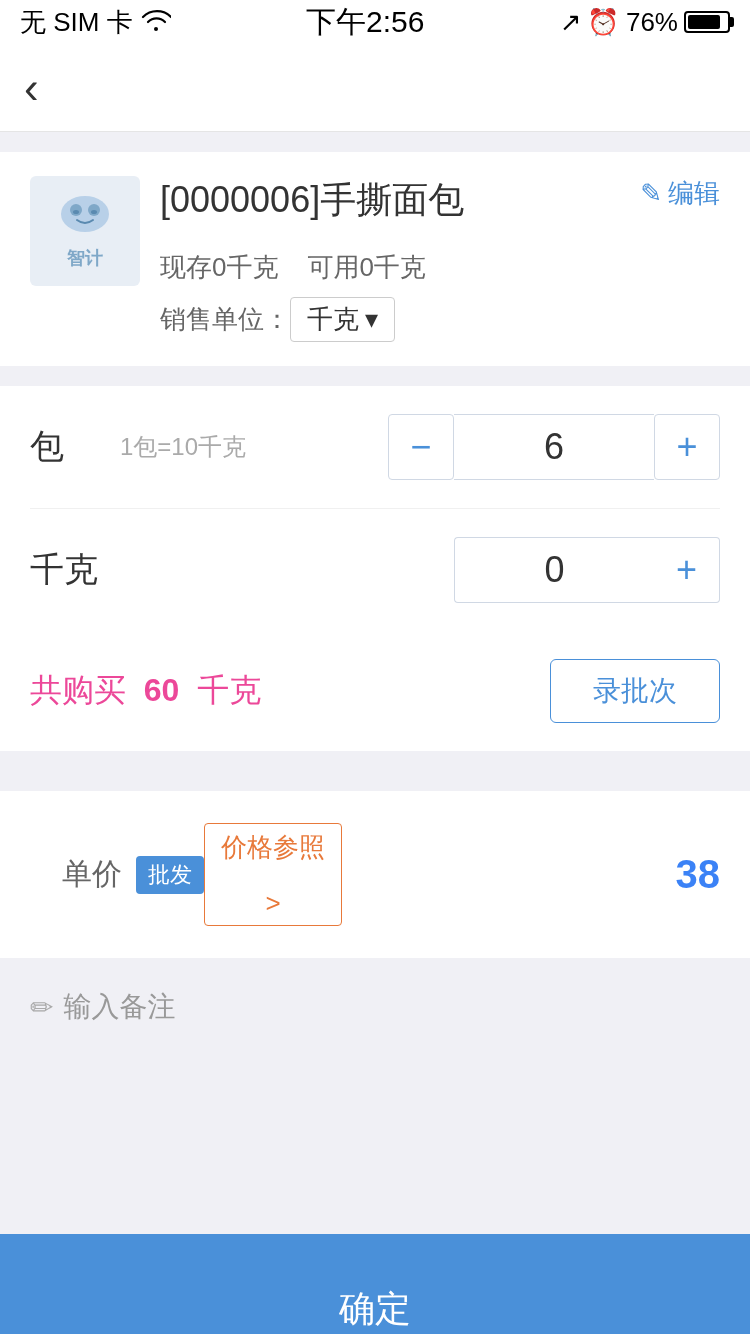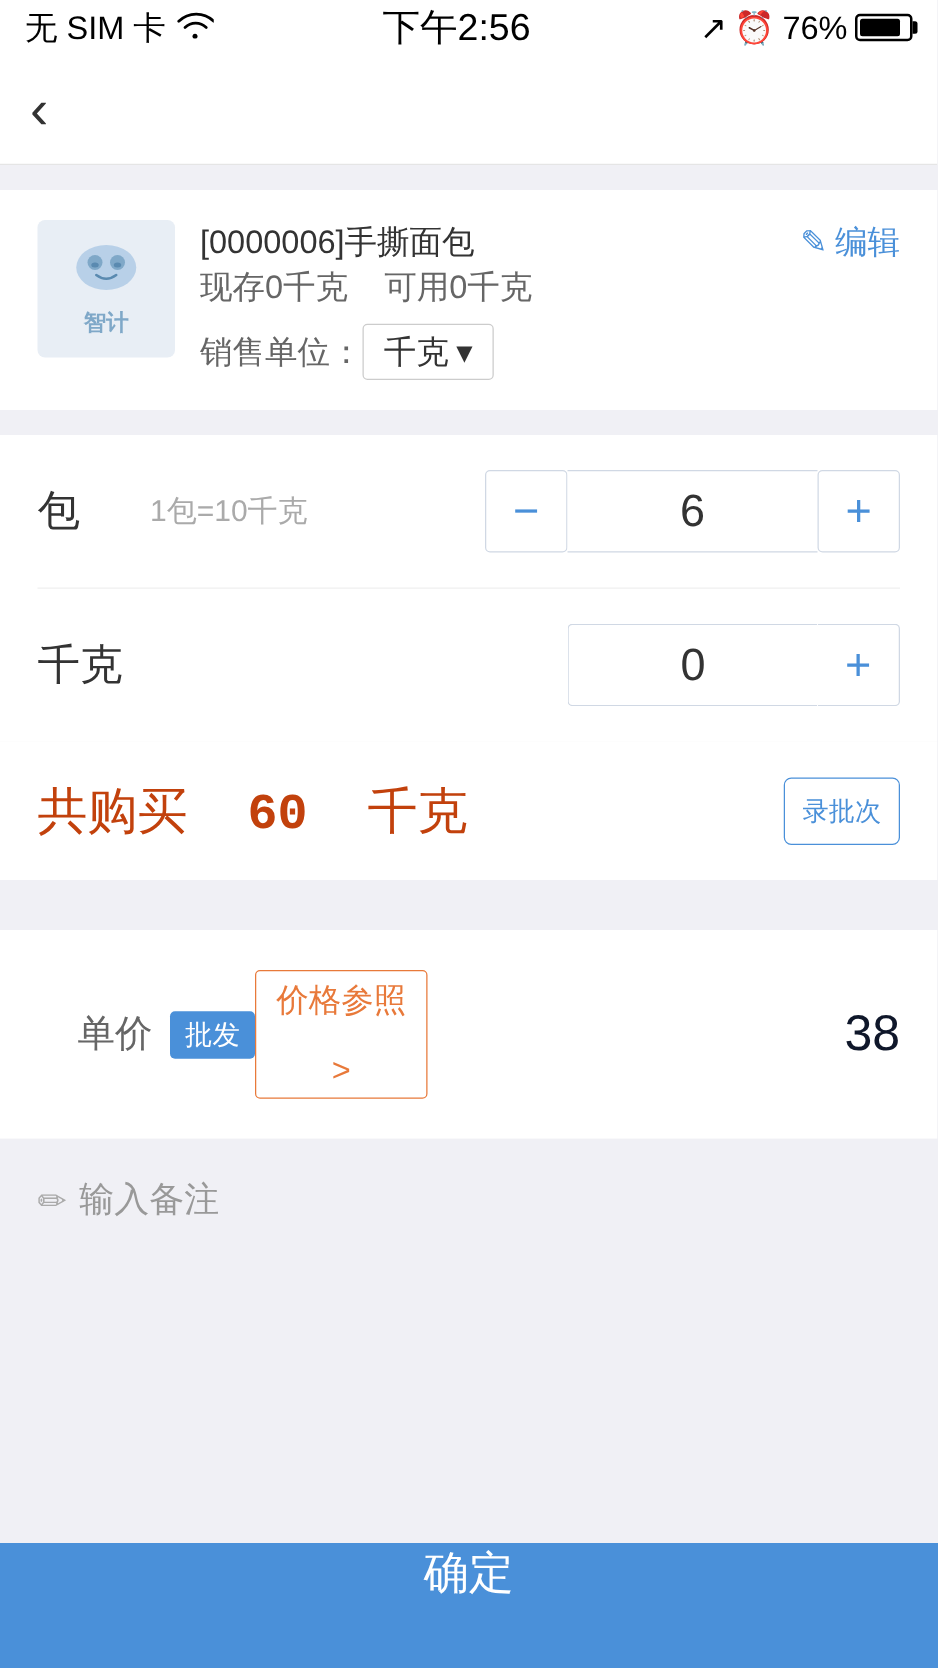--- a/index.html
+++ b/index.html
@@ -114,24 +114,24 @@
       flex-shrink: 0;
       display: flex;
       flex-direction: column;
       align-items: center;
       justify-content: center;
     }
     .product-info {
       flex: 1;
     }
     .product-name {
-      font-size: 26px;
+      font-size: 36px;
       color: #333;
       font-weight: 500;
-      margin-bottom: 1px;
+      margin-bottom: 25px;
     }
     .product-stock {
       font-size: 26px;
       color: #666;
       margin-bottom: 12px;
     }
     .product-unit-row {
       display: flex;
       align-items: center;
       font-size: 26px;
@@ -239,29 +239,28 @@
 
     
     .total-section {
       background: #fff;
       padding: 28px 30px;
       display: flex;
       align-items: center;
       justify-content: space-between;
     }
     .total-text {
-      font-size: 40px;
-      color: #c2410c;
-      font-family: Liberation Mono, monospace;
+      font-size: 32px;
+      color: #ec4899;
     }
     .batch-btn {
       border: 1px solid #4a90d9;
       border-radius: 6px;
-      padding: 12px 14px;
-      font-size: 21px;
+      padding: 12px 42px;
+      font-size: 28px;
       color: #4a90d9;
       background: #fff;
       cursor: pointer;
     }
 
     
     .price-section {
       background: #fff;
       margin-top: 20px;
       padding: 32px 30px;
@@ -293,22 +292,22 @@
       color: #e8793a;
       display: flex;
       align-items: center;
       gap: 23px;
       cursor: pointer;
       flex-direction: column;
     }
     .price-value {
       margin-left: auto;
       font-size: 40px;
-      color: #0f172a;
-      font-weight: 400;
+      color: #3b82f6;
+      font-weight: 700;
     }
 
     
     .amount-section {
       background: #f0f0f5;
       padding: 30px 30px 0 30px;
     }
     .amount-row {
       display: flex;
       align-items: center;
@@ -342,21 +341,21 @@
       height: 300px;
       background: #f0f0f5;
     }
 
     
     .confirm-bar {
       width: 750px;
       height: 100px;
       background: #4a90d9;
       display: flex;
-      align-items: flex-start;
+      align-items: flex-end;
       justify-content: center;
       position: fixed;
       bottom: 0;
       left: 0;
       cursor: pointer;
     }
     .confirm-text {
       font-size: 36px;
       color: #fff;
       font-weight: 500;

